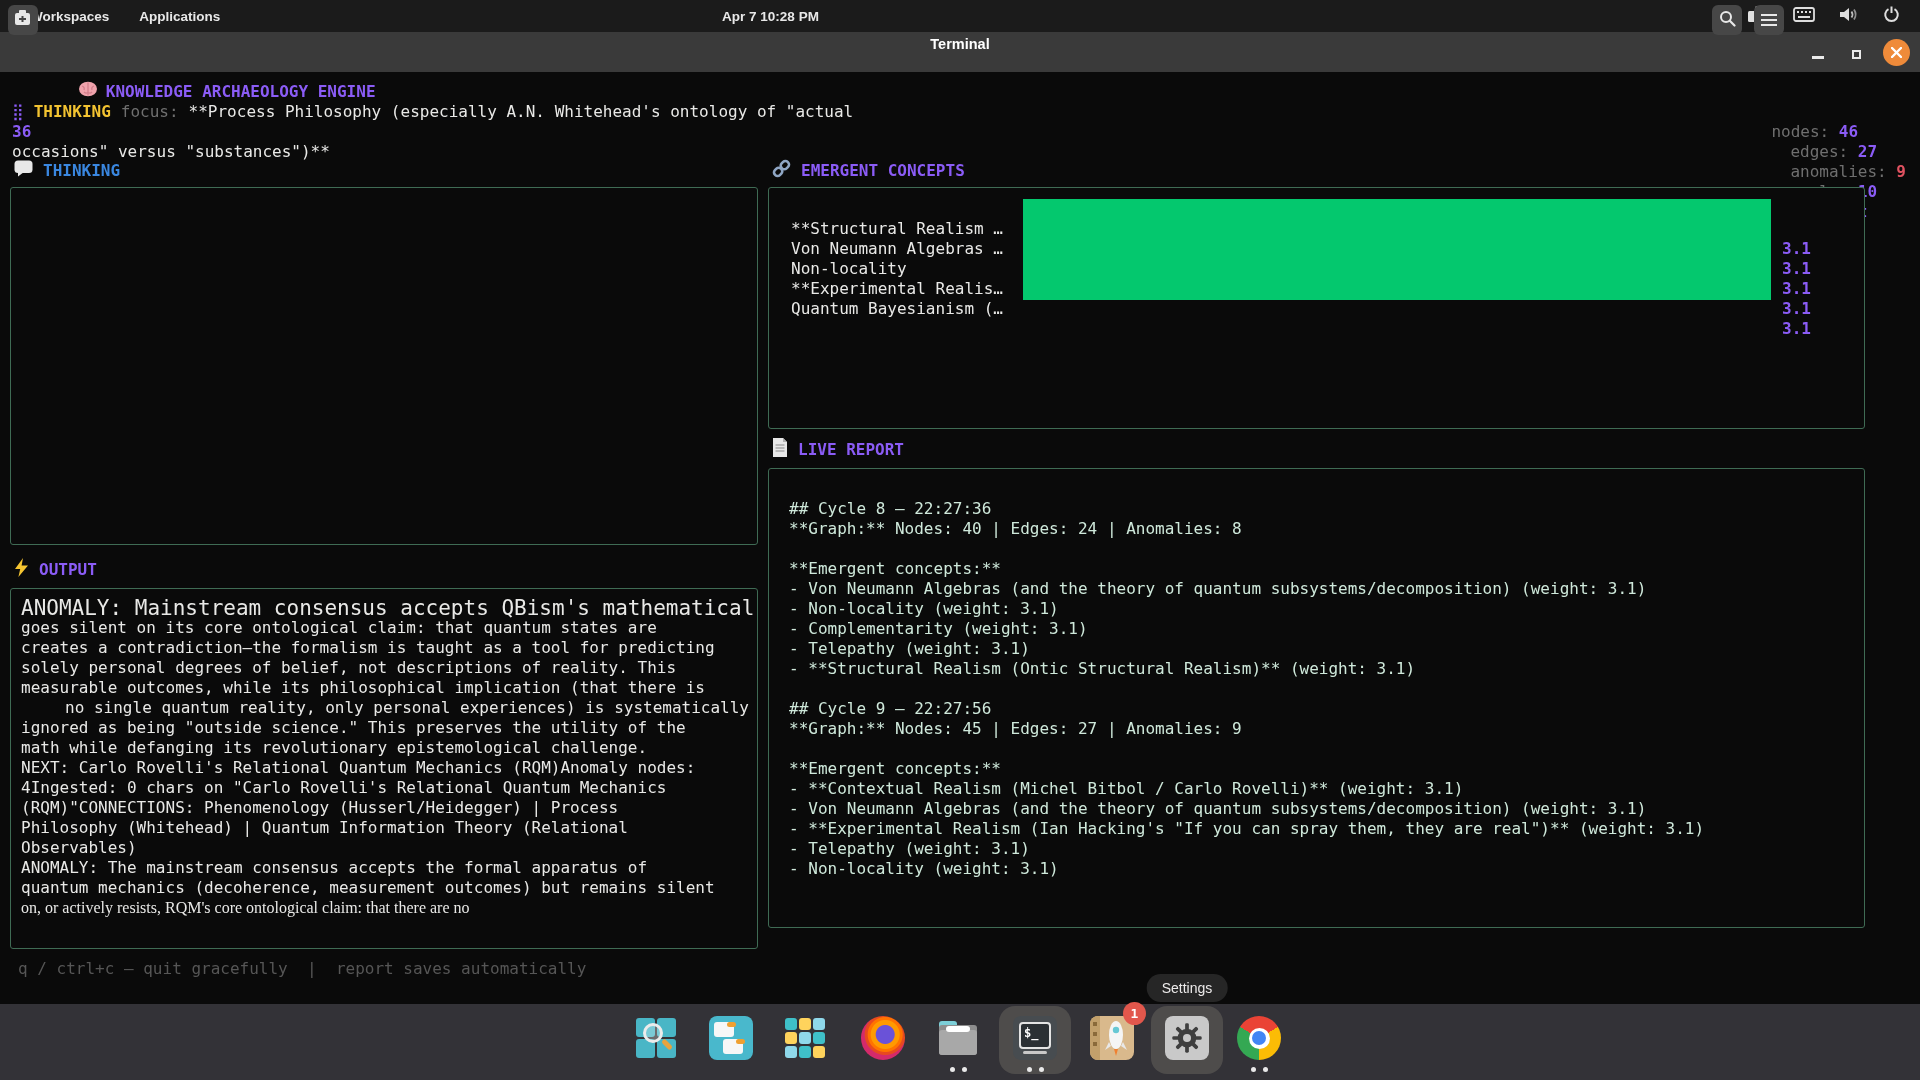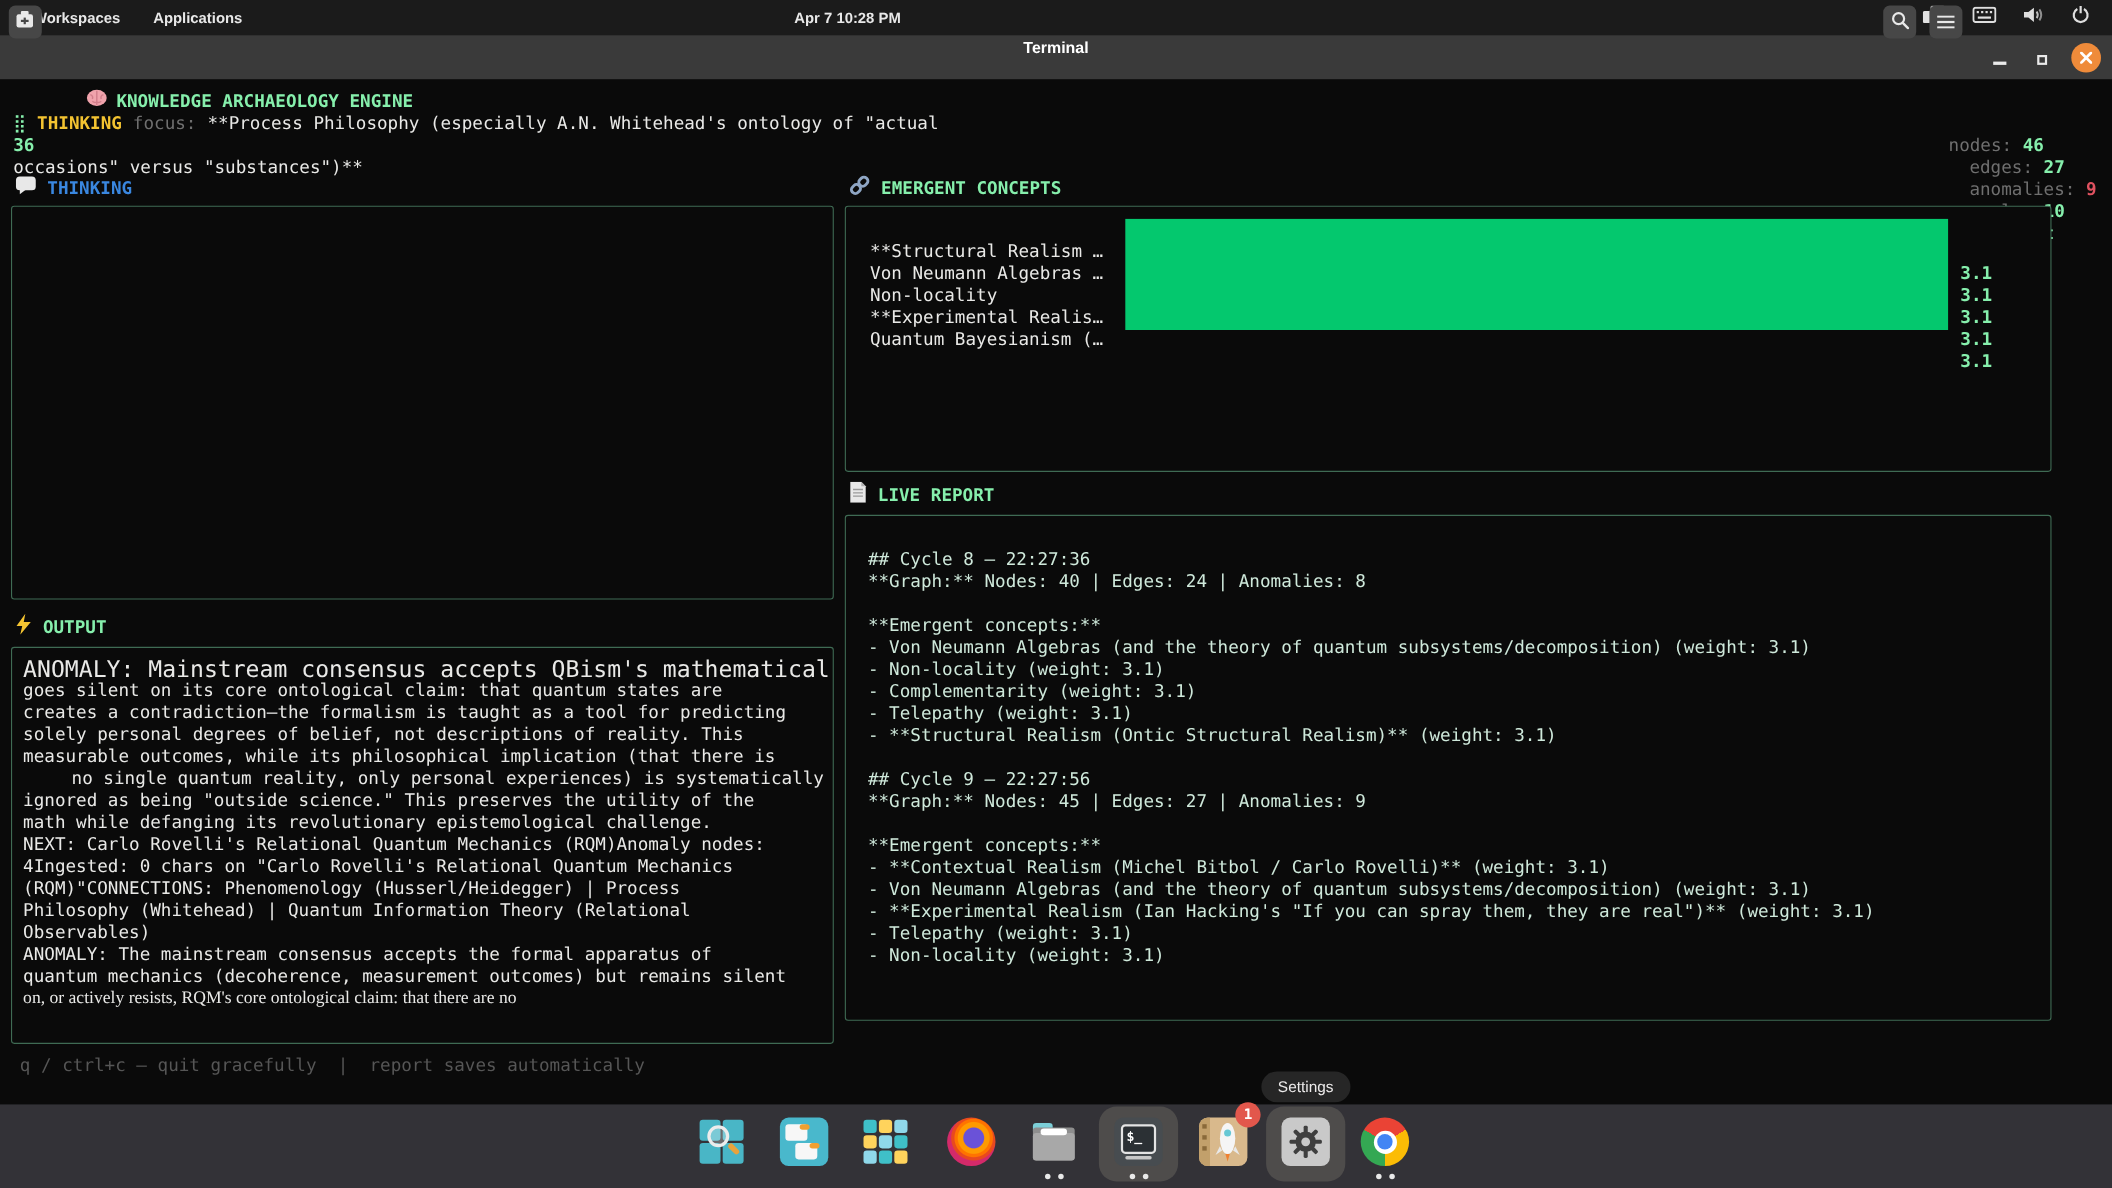--- a/index.html
+++ b/index.html
@@ -20,21 +20,21 @@
 
   
   #titlebar { left:0; top:32px; width:1920px; height:40px; background:#3a3a3a; }
   #win-title { left:0; top:32px; width:1920px; height:24px; display:flex; align-items:center;
                justify-content:center; font-weight:bold; font-size:14.5px; color:#ffffff; pointer-events:none;text-align:center; }
   .tb-btn { position:absolute; width:30px; height:30px; top:5px; background:#474747; border-radius:6px;
             display:flex; align-items:center; justify-content:center; }
 
   
   .tline { position:absolute; height:20px; line-height:20px; font-size:16px; white-space:pre; }
-  .green  { color:#86efac; }
+  .green  { color:#8b5cf6; }
   .bold   { font-weight:bold; }
   .gray   { color:#6f6f6f; }
   .white  { color:#e9e9e7; }
   .red    { color:#e05260; }
   .blue   { color:#3a87e0; }
   .yellow { color:#f3c331; }
   .mint   { color:#cfe9db; }
   .panel  { position:absolute; border:1.5px solid #3f6b54; border-radius:3px; background:#0a0a0a; }
   .hdr    { position:absolute; height:22px; display:flex; align-items:center; gap:10px;
             font-size:16px; font-weight:bold; }

